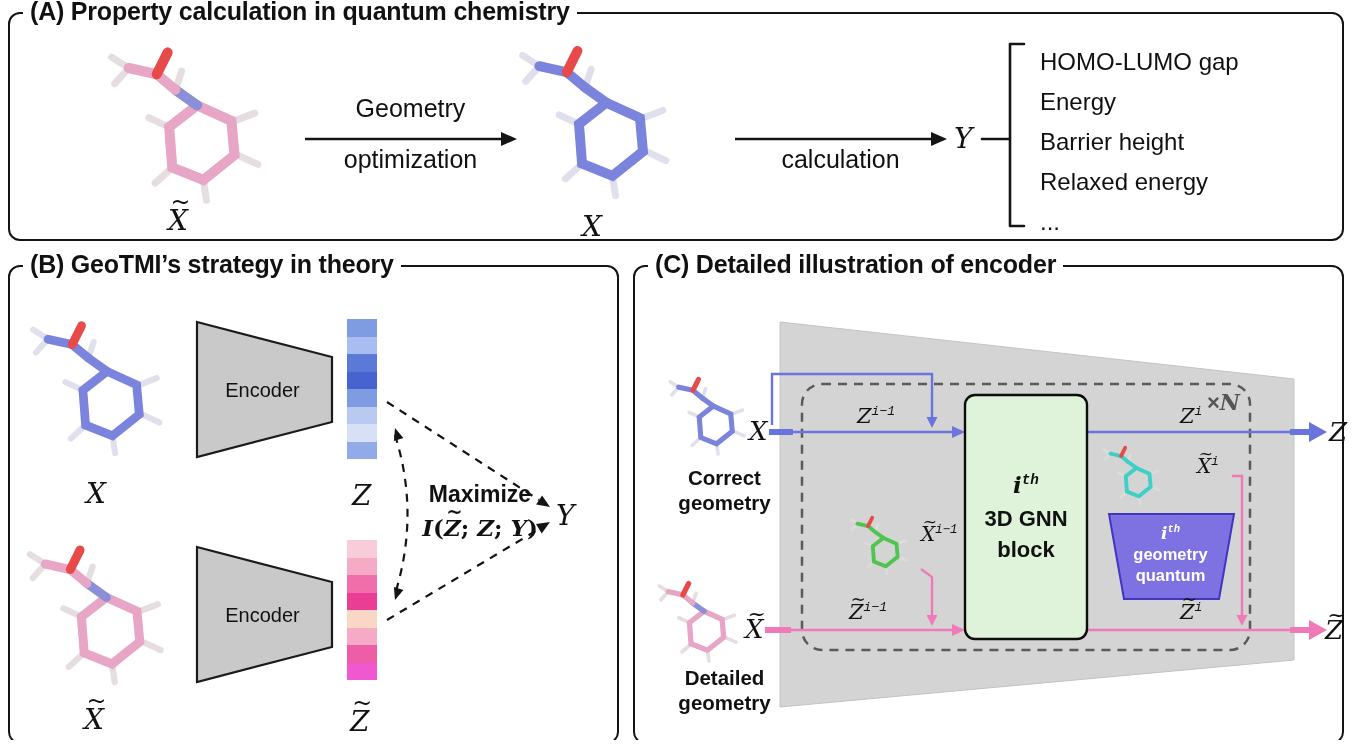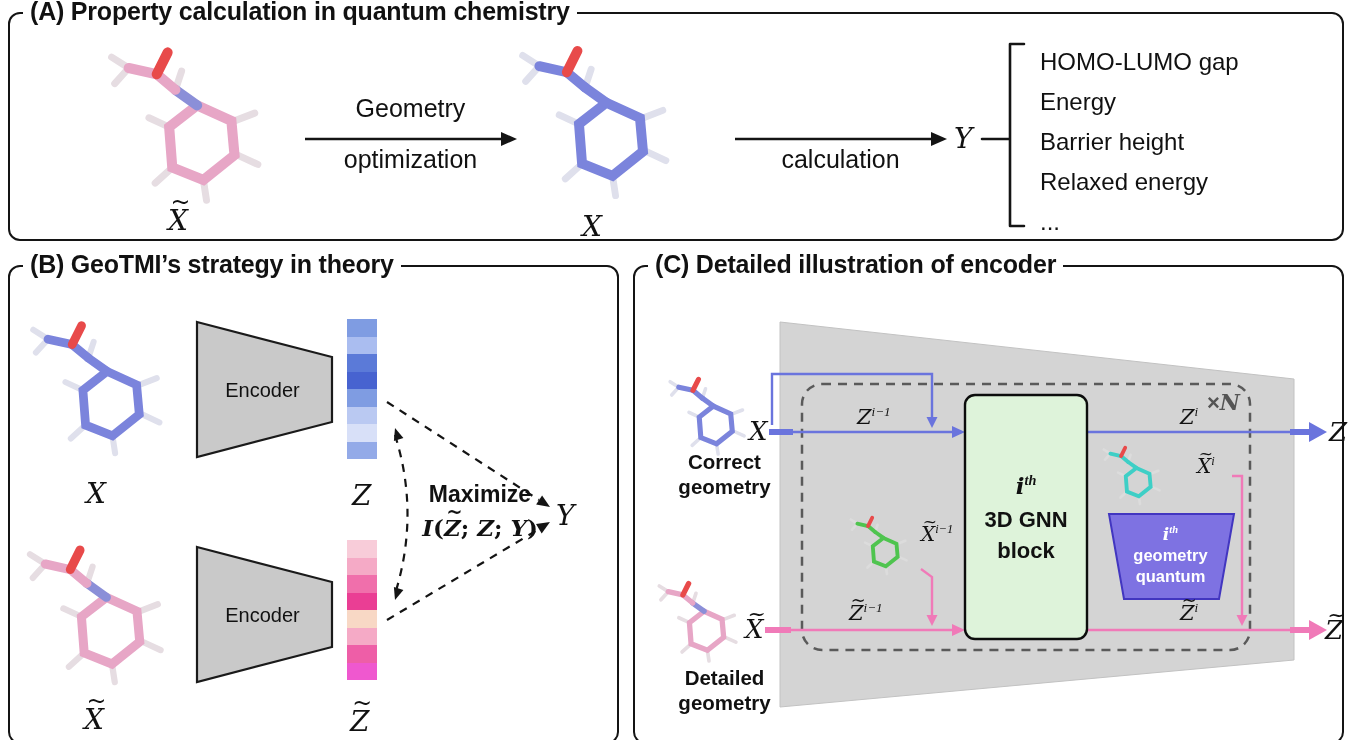--- a/index.html
+++ b/index.html
@@ -5,21 +5,21 @@
   html,body{margin:0;padding:0;background:#fff;}
   #page{position:relative;width:1353px;height:740px;background:#fff;overflow:hidden;
         font-family:"Liberation Sans",sans-serif;color:#111;padding-left:24px;}
   .panel{position:absolute;border:2.5px solid #141414;border-radius:12px;background:#fff;}
   .panel-title{position:absolute;top:-17px;left:13px;background:#fff;padding:0 7px;
         font-weight:bold;font-size:25px;white-space:nowrap;letter-spacing:-0.2px;}
   .abs{position:absolute;}
   .ovl{position:absolute;left:0;top:0;width:100%;height:100%;pointer-events:none;}
   .mvar{font-family:"DejaVu Serif",serif;font-style:italic;}
   .bold{font-weight:bold;}
-  .sup{font-size:62%;vertical-align:super;font-family:Liberation Serif, serif;font-style:italic;}
+  .sup{font-size:62%;vertical-align:super;font-family:Liberation Mono, monospace;font-style:italic;}
   .tld{position:relative;display:inline-block;font-style:italic;font-family:"DejaVu Serif",serif;}
   .tmark{position:absolute;left:55%;top:-0.55em;transform:translateX(-42%);
         font-size:0.85em;font-style:normal;line-height:1;}
   .lbl{line-height:1.15;}
   .cells{display:flex;flex-direction:column;}
   .cells .cell{width:100%;flex:1 1 auto;}
   .prop-list{line-height:40px;font-size:24px;white-space:nowrap;}
   .cap{font-weight:bold;font-size:20.5px;line-height:25px;text-align:center;}
   .ctr{text-align:center;}
 </style>
@@ -247,21 +247,21 @@
     <span class="abs mvar" style="left:545px;top:333px;font-size:21px"><span class="tld"><span class="tmark">~</span><span>Z</span></span><sup class="sup">i</sup></span>
 
     <span class="abs mvar" style="left:286px;top:255px;font-size:20px"><span class="tld"><span class="tmark">~</span><span>X</span></span><sup class="sup">i−1</sup></span>
     <span class="abs mvar" style="left:562px;top:187px;font-size:20px"><span class="tld"><span class="tmark">~</span><span>X</span></span><sup class="sup">i</sup></span>
 
     <span class="abs mvar" style="left:694px;top:150px;font-size:26px">Z</span>
     <span class="abs mvar" style="left:690px;top:348px;font-size:26px">
       <span class="tld"><span class="tmark">~</span><span>Z</span></span>
     </span>
 
-    <div class="abs cap" style="left:12px;top:182px;width:155px">
+    <div class="abs cap" style="left:12px;top:198px;width:155px">
       <div>Correct</div>
       <div>geometry</div>
     </div>
     <div class="abs cap" style="left:12px;top:398px;width:155px">
       <div>Detailed</div>
       <div>geometry</div>
     </div>
   </section>
 
 </div>

